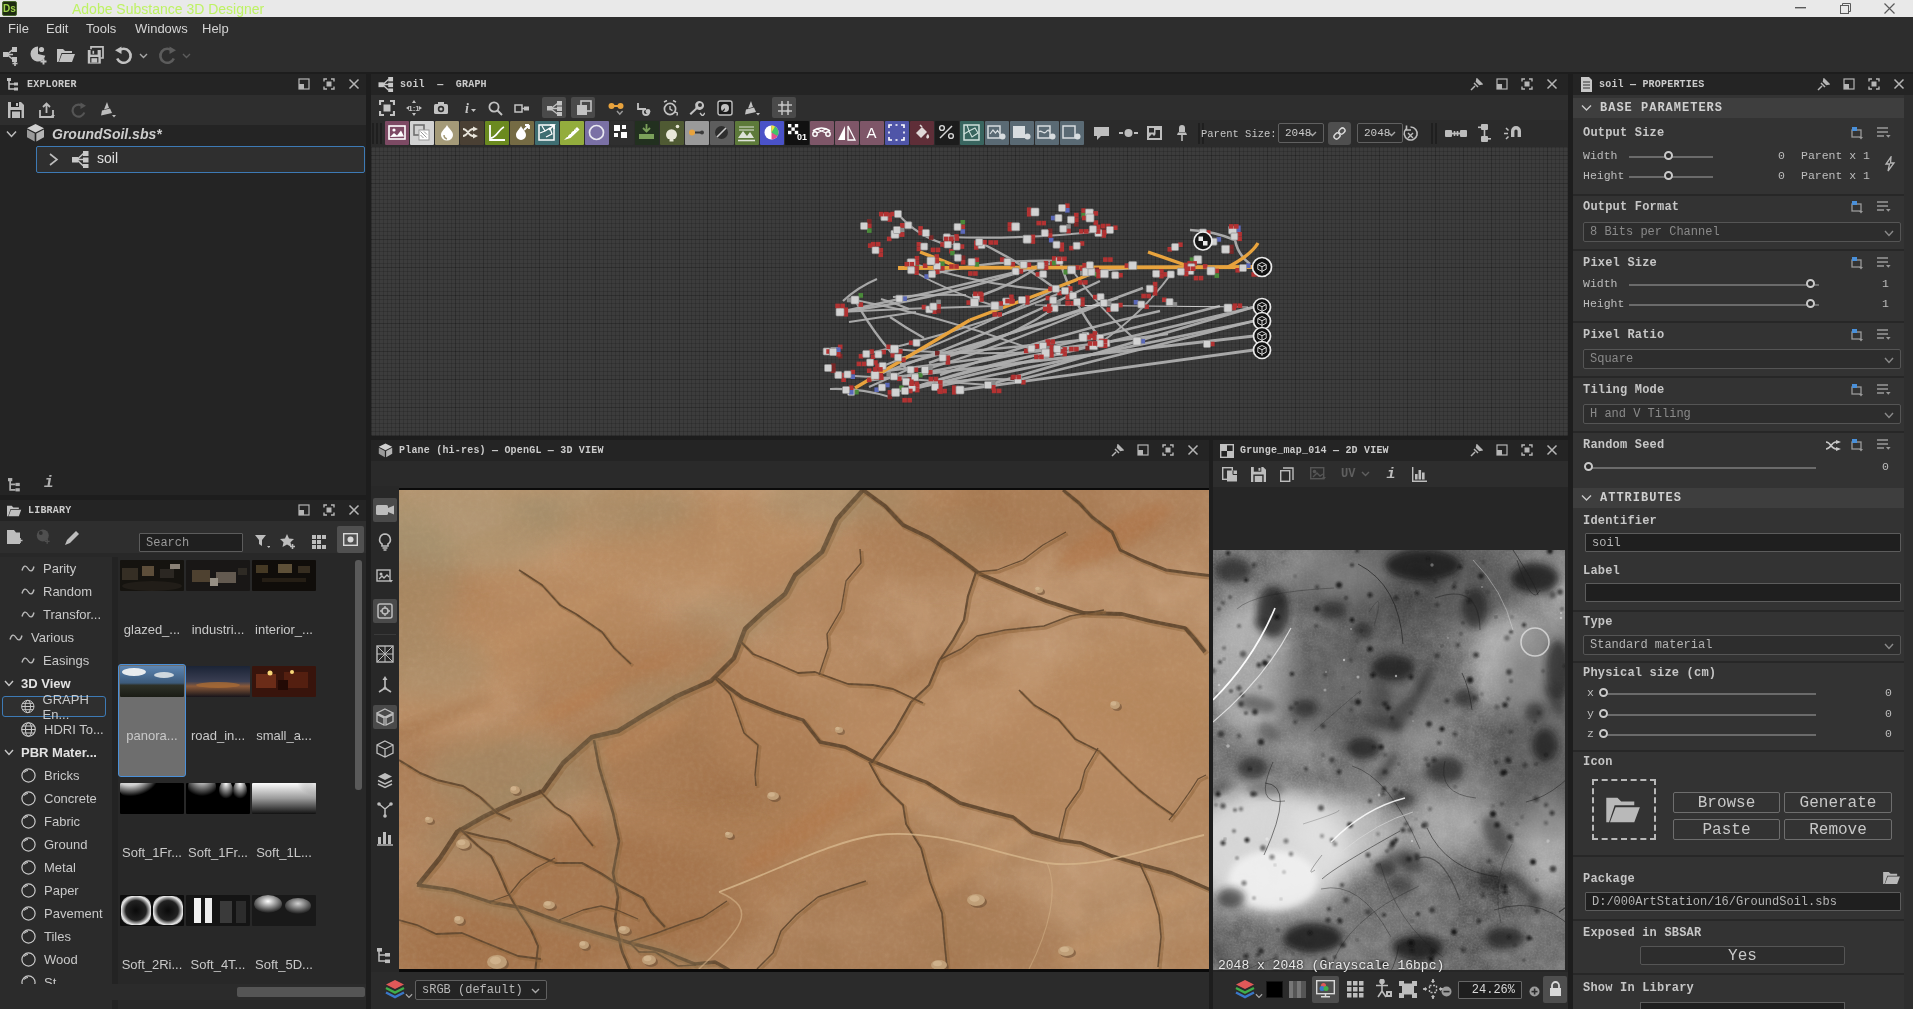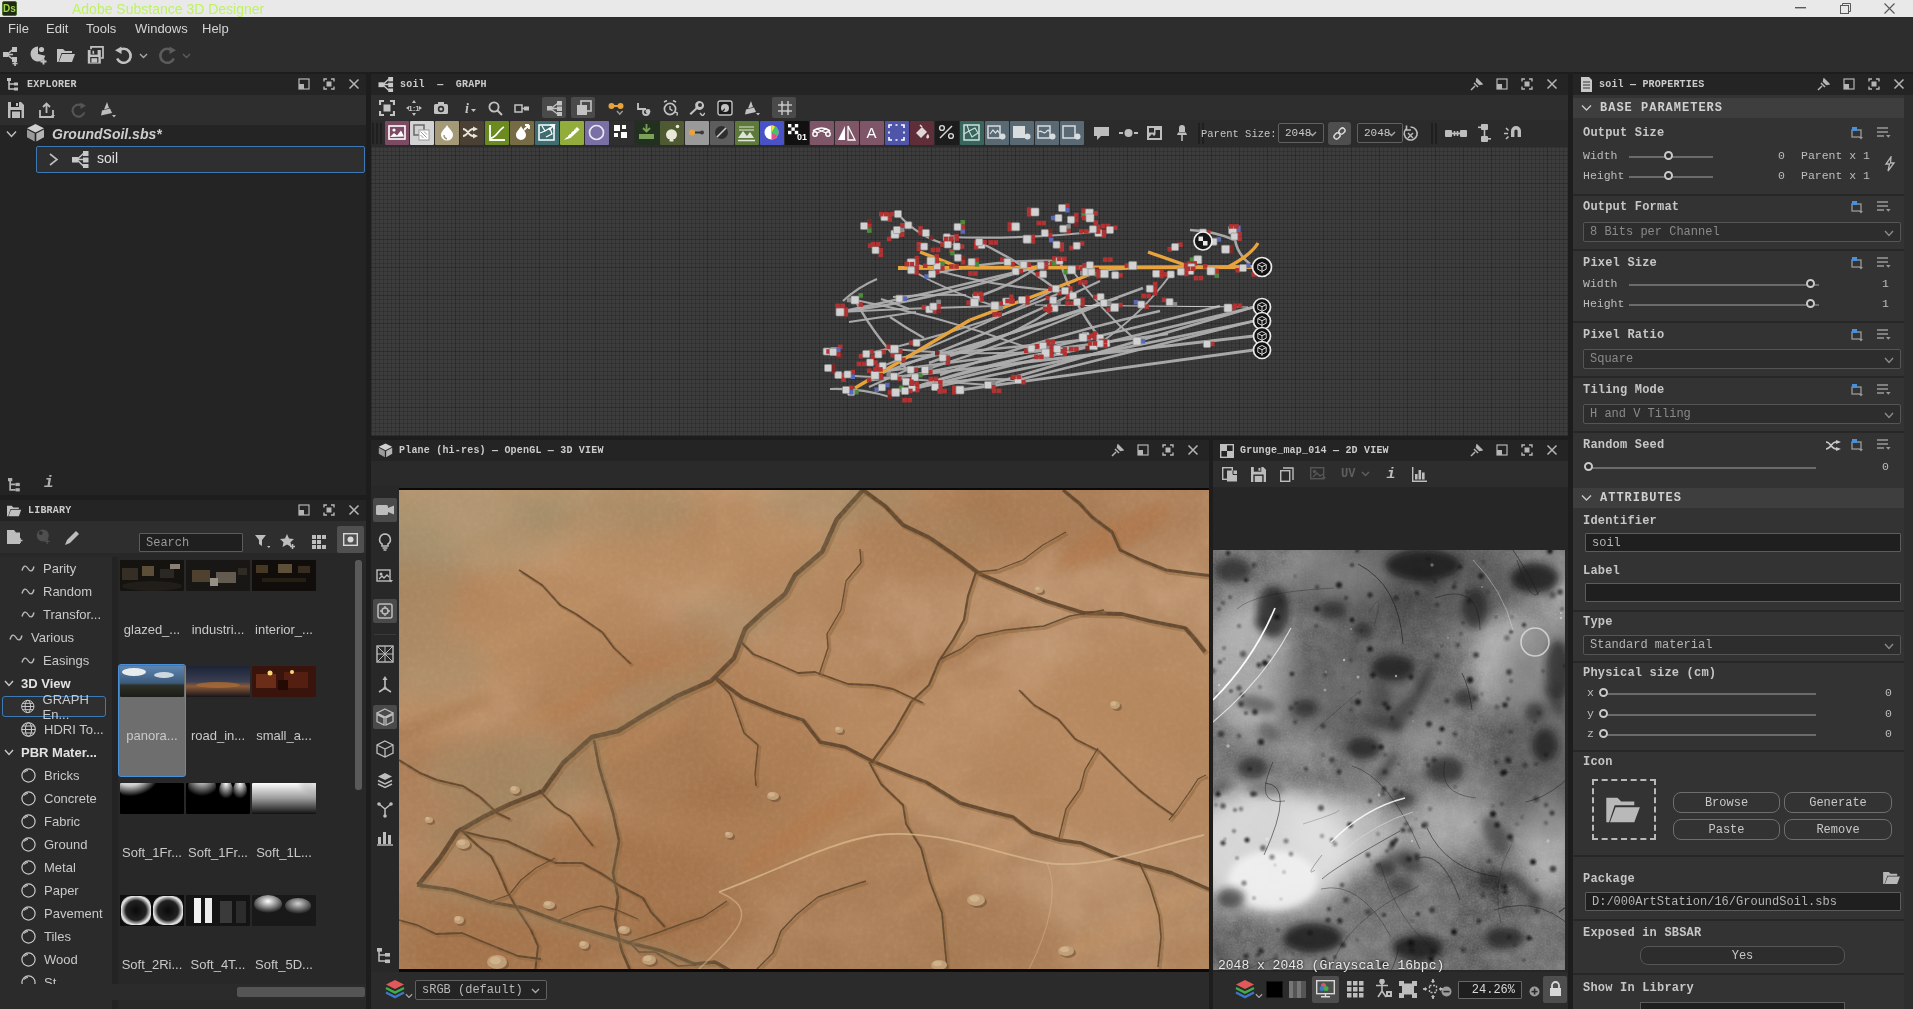--- a/index.html
+++ b/index.html
@@ -16,22 +16,22 @@
   .ptool { position:absolute; left:0; right:0; background:#2e2e2e; display:flex; align-items:center; }
   .ico { display:inline-flex; align-items:center; justify-content:center; }
   .sep-v { position:absolute; top:74px; bottom:0; width:5px; background:#1d1d1d; }
   .inp { background:#1f1f1f; border:1px solid #5c5c5c; border-radius:1px; color:#b5b5b5;
     font-family:"Liberation Mono", monospace; font-size:12px; display:flex; align-items:center;
     padding:0 6px; height:19px; }
   .dd { background:#2a2a2a; border:1px solid #606060; border-radius:2px; color:#8a8a8a;
     font-family:"Liberation Mono", monospace; font-size:12px; display:flex; align-items:center;
     padding:0 6px; height:20px; }
   .dd .chev { position:absolute; right:6px; top:7px; }
-  .btn { background:#333333; border:1px solid #6e6e6e; border-radius:8px; color:#c8c8c8;
-    font-family:"Liberation Mono", monospace; font-size:12px; display:flex; align-items:center;
+  .btn { background:#333333; border:1px solid #6e6e6e; border-radius:2px; color:#c8c8c8;
+    font-family:"Liberation Mono", monospace; font-size:16px; display:flex; align-items:center;
     justify-content:center; height:21px; }
   .plabel { font-family:"Liberation Mono", monospace; font-weight:bold; font-size:12px;
     color:#c6c6c6; letter-spacing:0.2px; }
   .pval { font-family:"Liberation Mono", monospace; font-size:11.5px; color:#bdbdbd; }
   .secbar { background:#3e3e3e; height:20px; display:flex; align-items:center;
     font-family:"Liberation Mono", monospace; font-weight:bold; font-size:12px;
     color:#cfcfcf; letter-spacing:1px; }
   .menu-item { color:#d4d4d4; font-size:13px; }
   .libitem { position:absolute; height:23px; display:flex; align-items:center; color:#c9c9c9;
     font-size:13px; }

